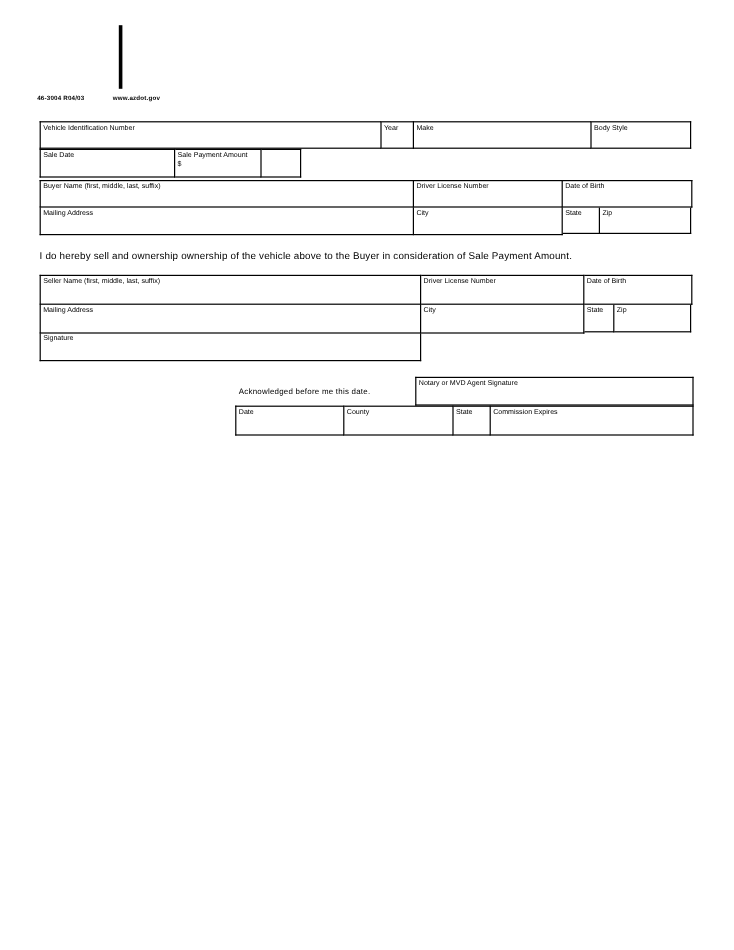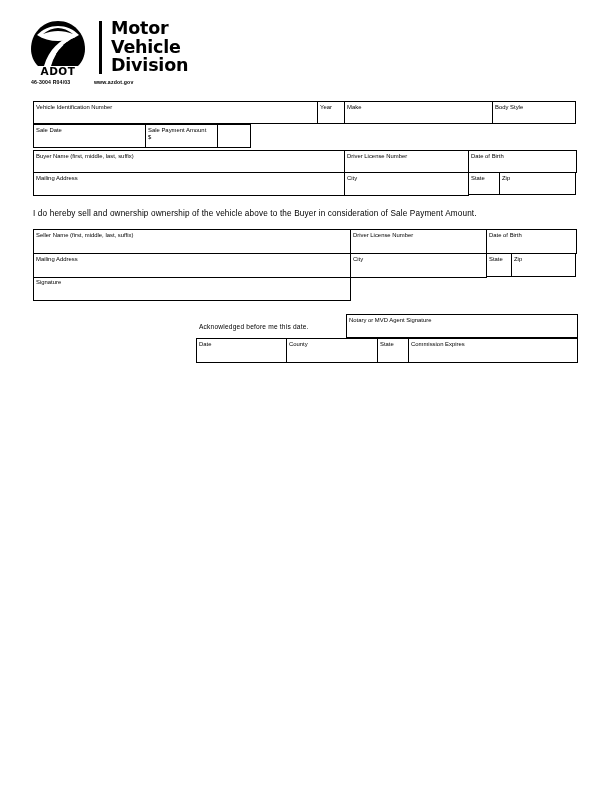--- a/index.html
+++ b/index.html
@@ -144,46 +144,23 @@
   #notary-sig-table { left: 346px; top: 314px; }
   #notary-table     { left: 196px; top: 338px; }
 </style>
 </head>
 <body>
 
 <div class="header">
 
   <div class="logo-block">
 
-    <div class="logo-mark">
-      <svg width="58" height="56" viewBox="0 0 58 56" xmlns="http://www.w3.org/2000/svg">
-
-        <path d="M29 1 C13 1 2 14 2 29 C2 36 5 42 9 46 L49 46 C53 42 56 36 56 29 C56 14 45 1 29 1 Z" fill="#000"></path>
-
-        <path d="M8 15 C14 9 21 6 29 6 C37 6 44 9 50 15 C44 19 37 21 29 21 C21 21 14 19 8 15 Z" fill="#fff"></path>
-
-        <path d="M14 14 C19 10 24 8 29 8 C34 8 39 10 44 14 C39 12 34 11 29 11 C24 11 19 12 14 14 Z" fill="#000"></path>
-
-        <path d="M46 17 C36 22 27 30 22 46 L15 46 C20 29 31 20 44 15 Z" fill="#fff"></path>
-
-        <path d="M38 22 L41 24 L37 27 L34 25 Z" fill="#000"></path>
-        <path d="M31 29 L34 31 L30 36 L27 34 Z" fill="#000"></path>
-        <path d="M25 39 L28 41 L26 46 L23 46 Z" fill="#000"></path>
-
-        <text x="29" y="54.5" font-family="DejaVu Sans, sans-serif" font-size="10.5" font-weight="bold" fill="#000" text-anchor="middle" letter-spacing="0.5">ADOT</text>
-      </svg>
-    </div>
 
     <div class="logo-divider"></div>
 
-    <div class="logo-words">
-      <div>Motor</div>
-      <div>Vehicle</div>
-      <div>Division</div>
-    </div>
 
     <div class="subline">
       <span>46-3004 R04/03</span>
       <span class="url">www.azdot.gov</span>
     </div>
   </div>
 
 </div>
 
 <table class="tbl" id="vehicle-table">

